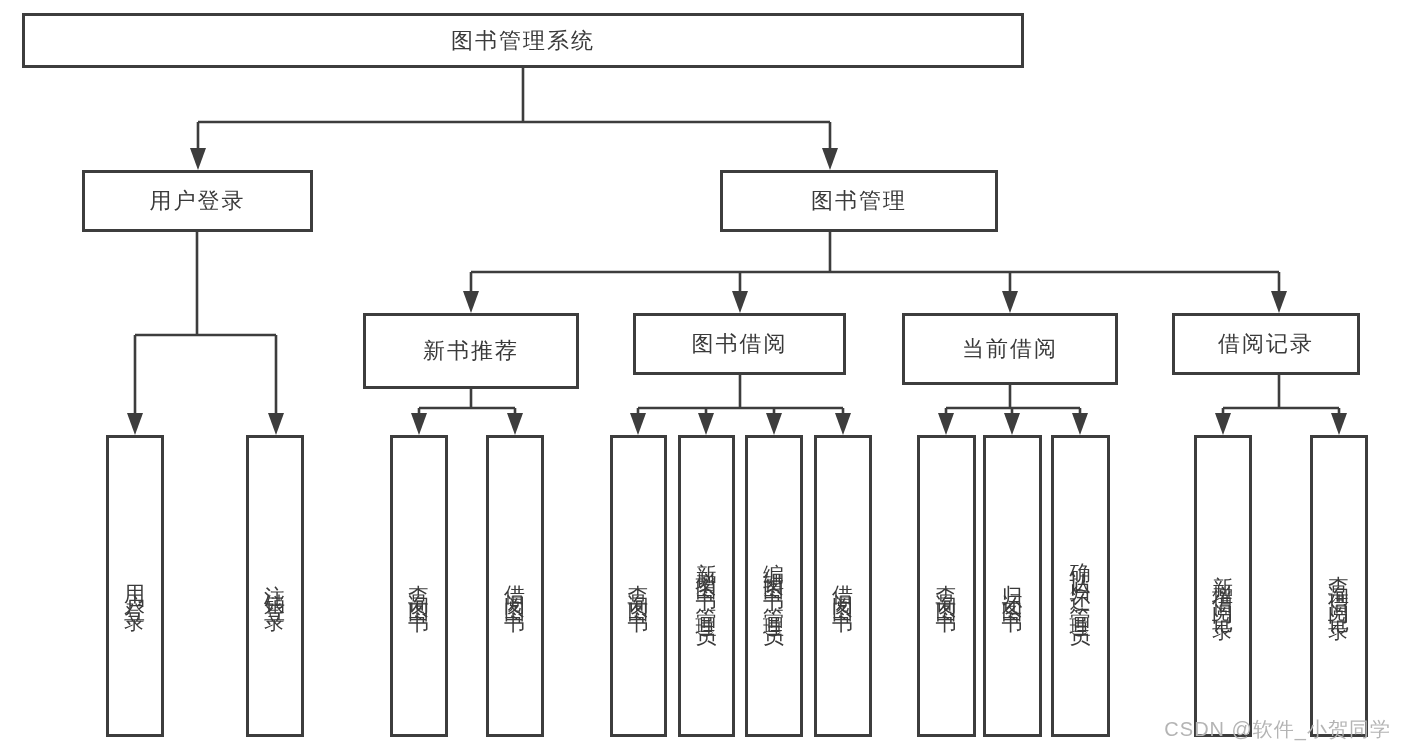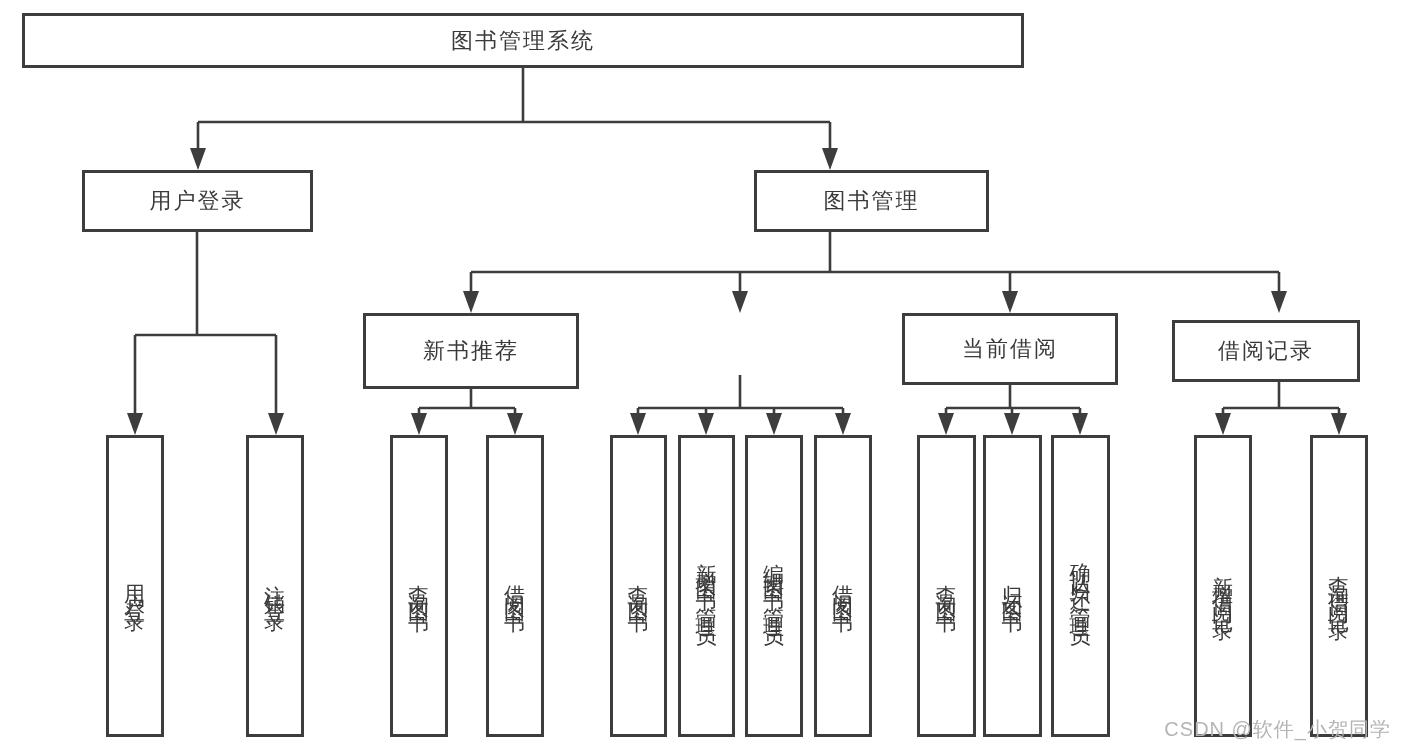--- a/index.html
+++ b/index.html
@@ -112,31 +112,34 @@
     <polygon points="1339,435 1331,413 1347,413"></polygon>
   </svg>
 
   <div class="node hbox" style="left:22px;top:13px;width:1002px;height:55px">
     <span>图书管理系统</span>
   </div>
 
   <div class="node hbox" style="left:82px;top:170px;width:231px;height:62px">
     <span>用户登录</span>
   </div>
-  <div class="node hbox" style="left:754px;top:170px;width:235px;height:62px">
+  <div class="node hbox" style="left:720px;top:170px;width:278px;height:62px">
     <span>图书管理</span>
   </div>
 
   <div class="node hbox" style="left:363px;top:313px;width:216px;height:76px">
     <span>新书推荐</span>
   </div>
+  <div class="node hbox" style="left:633px;top:313px;width:213px;height:62px">
+    <span>图书借阅</span>
+  </div>
   <div class="node hbox" style="left:902px;top:313px;width:216px;height:72px">
     <span>当前借阅</span>
   </div>
-  <div class="node hbox" style="left:1172px;top:320px;width:188px;height:62px">
+  <div class="node hbox" style="left:1172px;top:313px;width:188px;height:62px">
     <span>借阅记录</span>
   </div>
 
   <div class="node vbox" style="left:106px;top:435px;width:58px;height:302px">
     <span>用户登录</span>
   </div>
   <div class="node vbox" style="left:246px;top:435px;width:58px;height:302px">
     <span>注销登录</span>
   </div>
 

